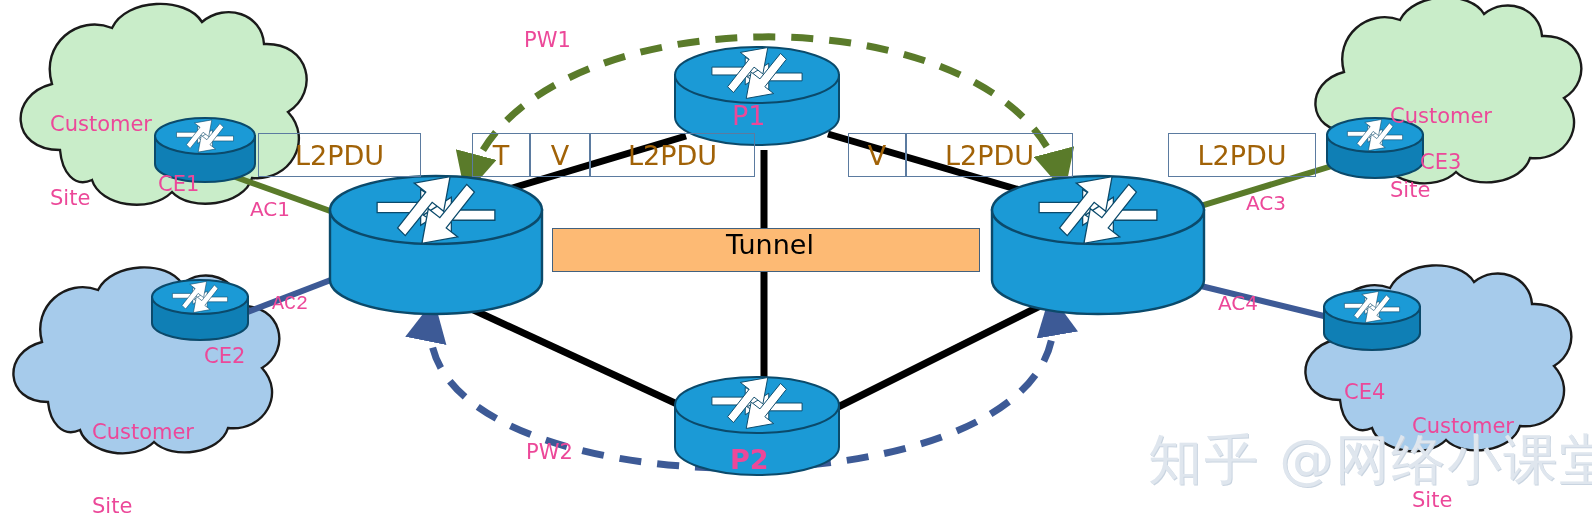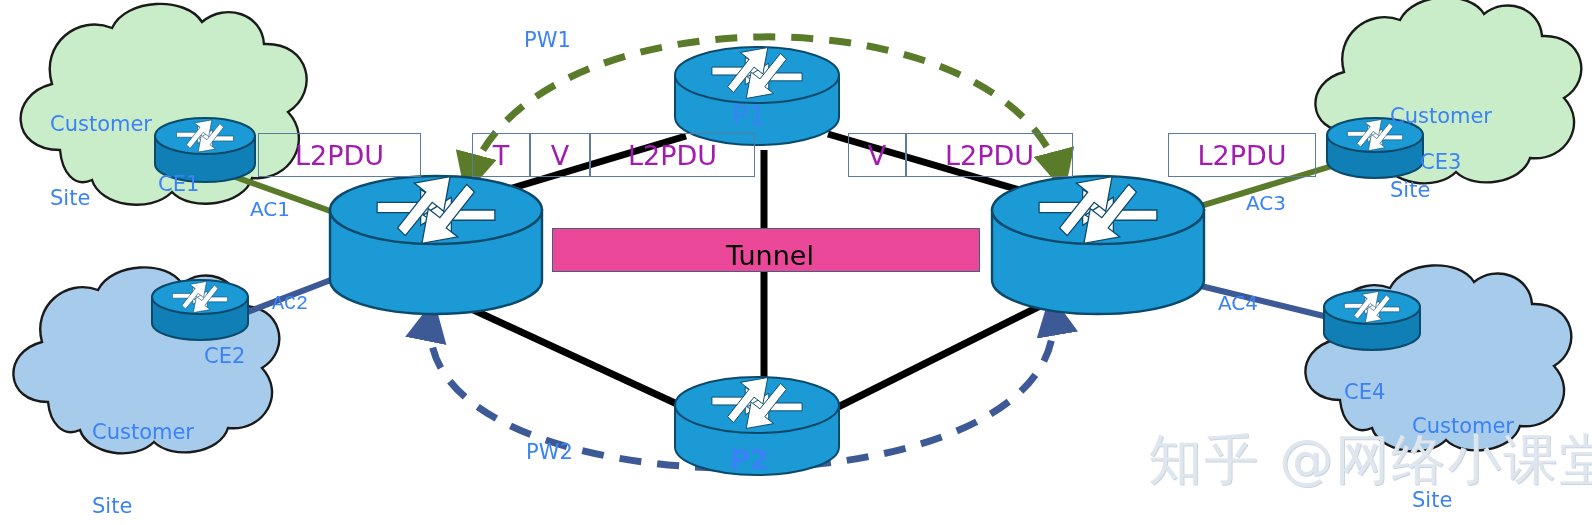--- a/index.html
+++ b/index.html
@@ -17,21 +17,21 @@
   }
   #svg-layer {
     position: absolute;
     left: 0;
     top: 0;
     width: 1592px;
     height: 525px;
   }
   .lbl {
     position: absolute;
-    color: #3b82f6;
+    color: #ec4899;
     font-family: "DejaVu Sans", "Liberation Sans", sans-serif;
     white-space: pre;
     line-height: 1.18;
     pointer-events: none;
   }
   .cloud-text { font-size: 21px; }
   .ce-text    { font-size: 21px; }
   .ac-text    { font-size: 20px; }
   .pw-text    { font-size: 21px; }
   .pe-text    { font-size: 27px; }
@@ -39,31 +39,31 @@
   .tunnel-text{ font-size: 27px; }
 
   .pdu-box {
     position: absolute;
     box-sizing: border-box;
     border: 1.6px solid #5b7ba0;
     background: transparent;
     display: flex;
     align-items: center;
     justify-content: center;
-    color: #a21caf;
+    color: #a16207;
     font-size: 27px;
     font-family: "DejaVu Sans", "Liberation Sans", sans-serif;
   }
   .tunnel-bar {
     position: absolute;
     box-sizing: border-box;
     border: 1.6px solid #42617f;
-    background: #ec4899;
+    background: #fdba74;
     display: flex;
-    align-items: flex-end;
+    align-items: flex-start;
     justify-content: center;
     padding-left: 8px;
   }
   .watermark {
     position: absolute;
     color: #dfe6ee;
     font-family: "DejaVu Sans", "Liberation Sans", sans-serif;
     font-size: 54px;
     letter-spacing: 2px;
     white-space: pre;

